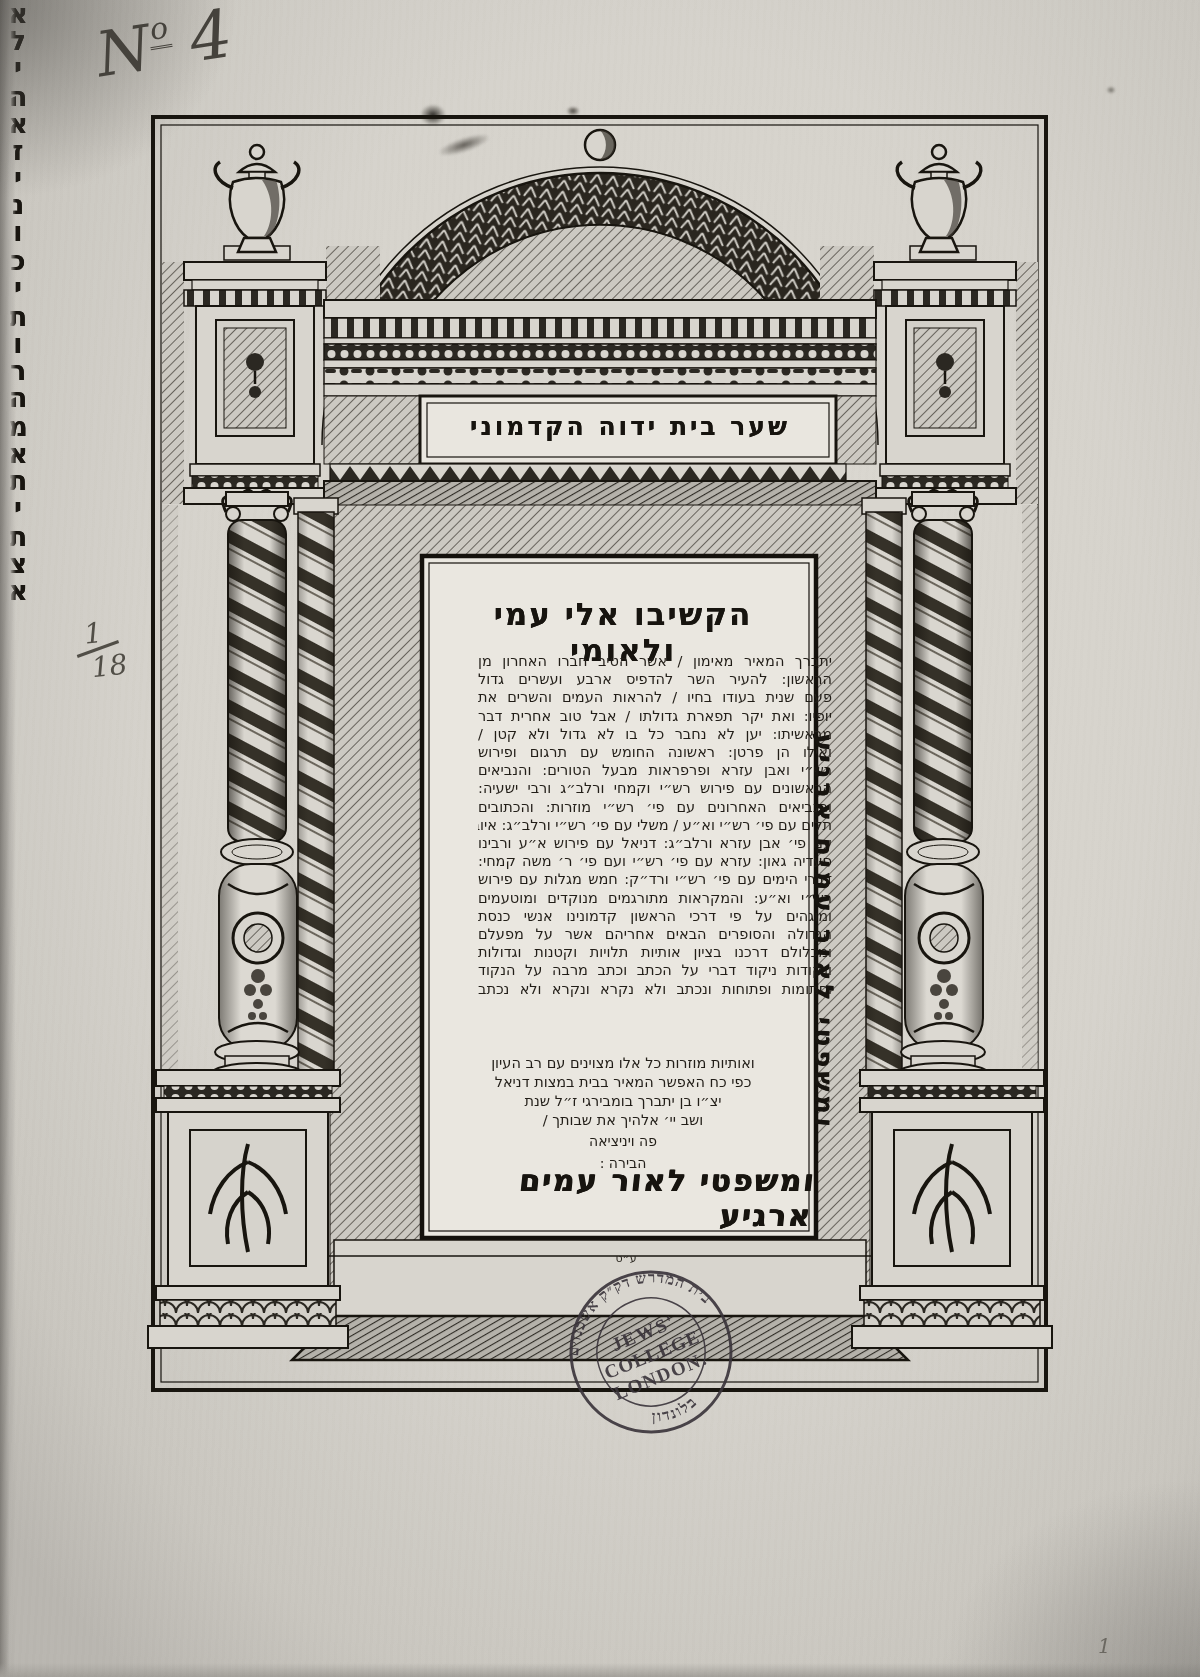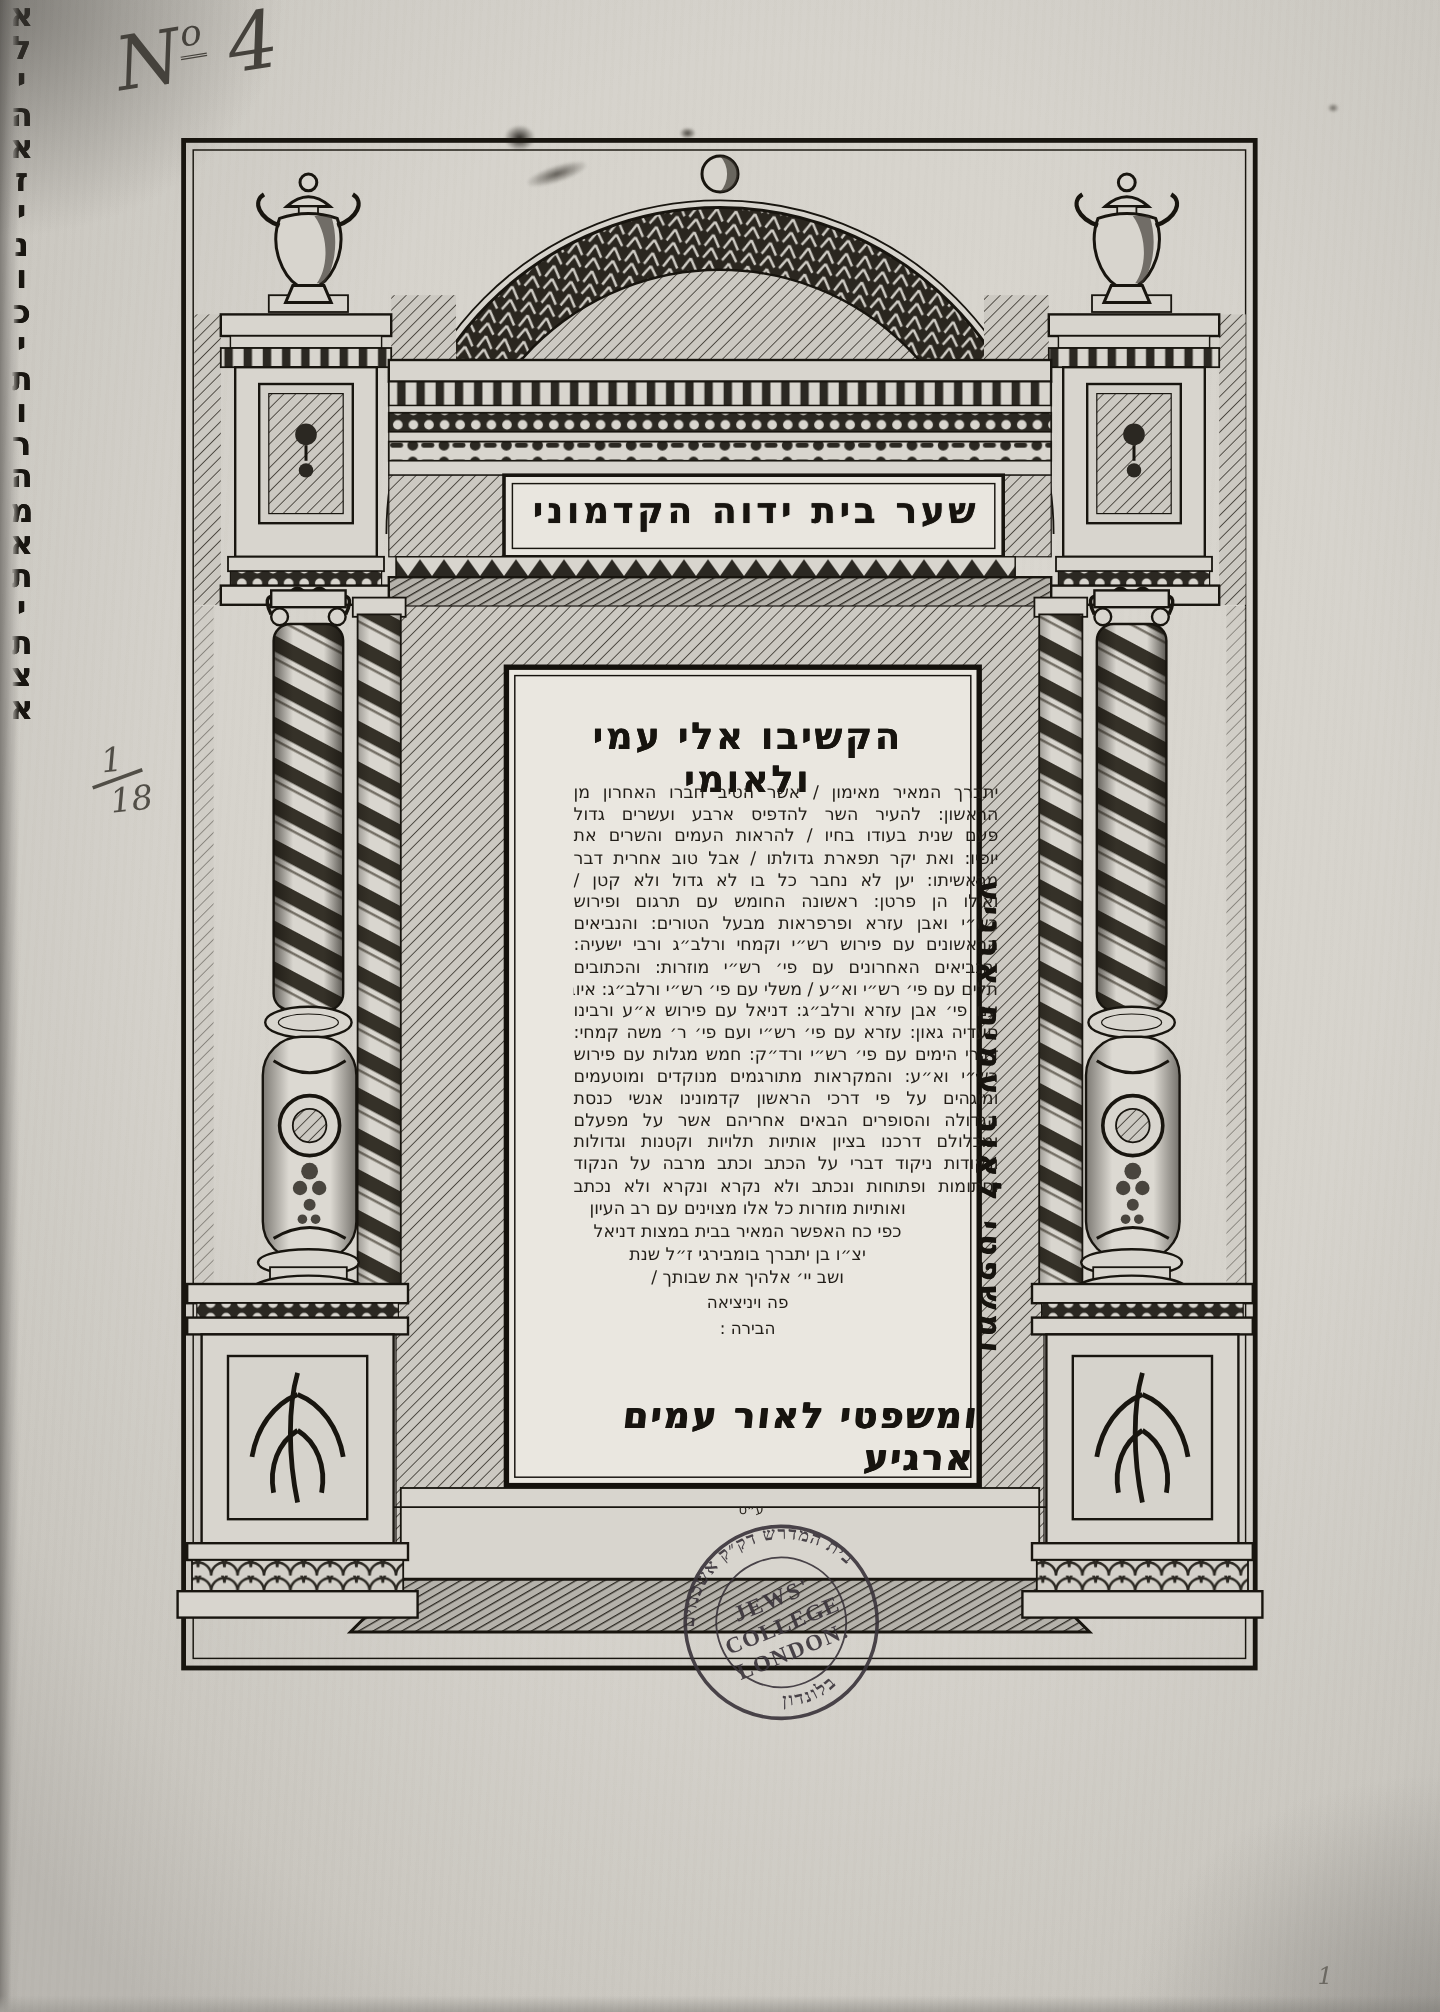--- a/index.html
+++ b/index.html
@@ -23,26 +23,26 @@
       background:radial-gradient(#38342e,rgba(56,52,46,0) 75%);opacity:.75;}
   .s3{left:566px;top:106px;width:14px;height:10px;background:radial-gradient(#45413a,rgba(69,65,58,0) 70%);}
   .s4{left:1106px;top:86px;width:10px;height:8px;background:radial-gradient(#6d6a63,rgba(109,106,99,0) 70%);}
 
   svg text{user-select:none;}
   #engraving{position:absolute;left:0;top:0;z-index:1;}
 
   
   .ovl{position:absolute;z-index:2;direction:rtl;}
   .banner-title{left:432px;top:402px;width:396px;height:48px;display:flex;align-items:center;justify-content:center;
-      font-size:30px;font-weight:bold;letter-spacing:3px;color:#17140f;text-shadow:0 0 .6px #17140f;}
+      font-size:25px;font-weight:bold;letter-spacing:3px;color:#17140f;text-shadow:0 0 .6px #17140f;}
   .panel-header{left:438px;top:596px;width:370px;text-align:center;font-size:31px;font-weight:bold;
       letter-spacing:2px;color:#17140f;text-shadow:0 0 .5px #17140f;}
   .body-block{left:446px;top:652px;width:354px;font-size:14.5px;line-height:18.2px;color:#221e18;margin-left:32px;}
   .body-block .bl{text-align:justify;text-align-last:justify;white-space:nowrap;overflow:hidden;}
-  .imprint-block{left:446px;top:999px;width:354px;font-size:14.5px;line-height:19px;text-align:center;color:#221e18;}
+  .imprint-block{left:446px;top:1054px;width:354px;font-size:14.5px;line-height:19px;text-align:center;color:#221e18;}
   .imprint-block .il{text-align:center;}
   .imprint-block .il:nth-child(5),.imprint-block .il:nth-child(6){line-height:22px;font-size:14px;}
   .script-line{left:434px;top:1172px;width:380px;height:52px;display:flex;align-items:center;justify-content:center;
       font-size:30px;font-weight:bold;letter-spacing:2px;color:#17140f;transform:skewX(-6deg);
       text-shadow:.5px 0 0 #17140f, -.5px 0 0 #17140f;}
   .press-mark{left:596px;top:1252px;width:60px;text-align:center;font-size:11px;color:#2a261f;}
 
   .vert-left{left:420px;top:636px;width:36px;height:604px;display:flex;flex-direction:column;align-items:center;
       justify-content:space-between;font-weight:bold;font-size:27px;color:#17140f;z-index:2;direction:rtl;
       text-shadow:0 0 .5px #17140f;}

